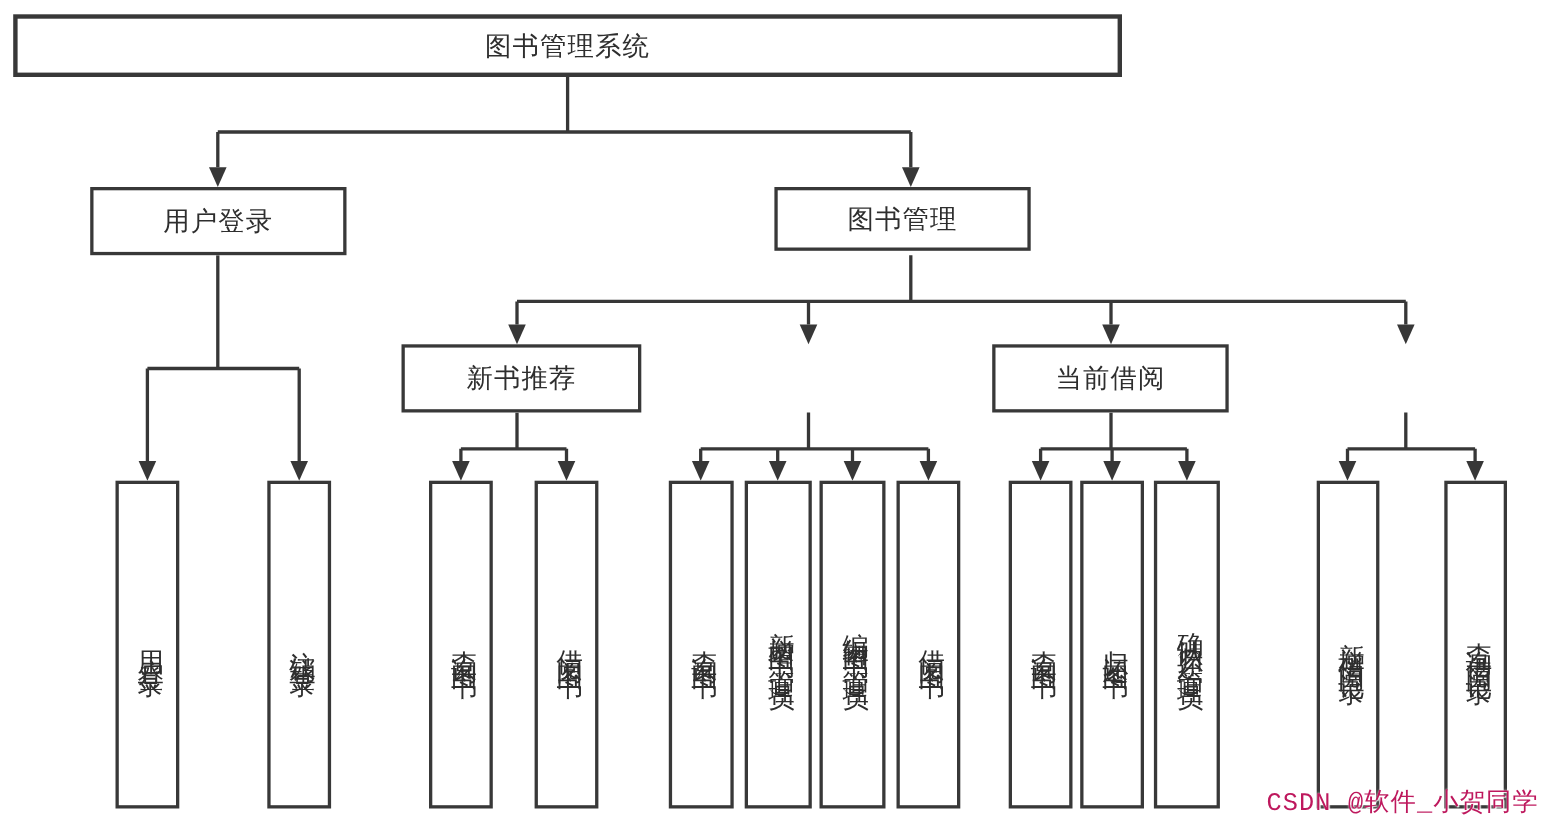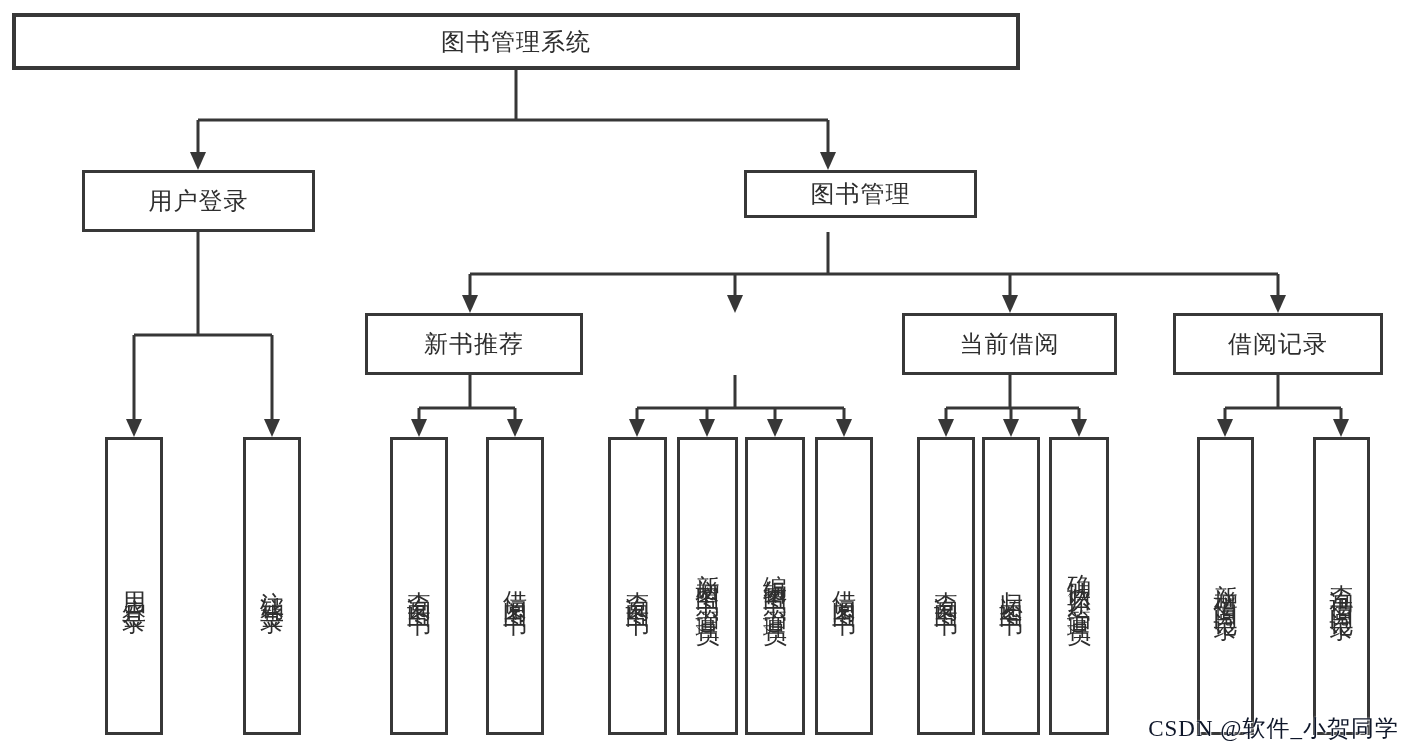--- a/index.html
+++ b/index.html
@@ -1,20 +1,20 @@
 <!DOCTYPE html>
 <html><head>
 <meta charset="utf-8">
 <style>
   html,body{margin:0;padding:0;background:#ffffff;}
   .stage{
     position:relative;
     width:1405px;height:747px;
     background:#ffffff;
-    font-family:Liberation Serif, serif;
+    font-family:Liberation Mono, monospace;
     overflow:hidden;
   }
   .wires{position:absolute;left:0;top:0;z-index:1;}
   .box{
     position:absolute;
     box-sizing:border-box;
     border:3px solid #383838;
     background:#ffffff;
     display:flex;
     align-items:center;
@@ -31,21 +31,21 @@
     letter-spacing:7px;
     font-size:24px;
     line-height:1;
   }
   .watermark{
     position:absolute;
     right:6px;
     bottom:3px;
     z-index:3;
     font-size:23px;
-    color:#0f172a;
+    color:#be185d;
     text-shadow:0 0 2px #ffffff,1px 1px 1px #ffffff;
     letter-spacing:1px;
     margin-left:48px;
   }
 </style>
 </head>
 <body>
 
 <div class="stage">
 
@@ -89,32 +89,29 @@
     </g>
   </svg>
 
   <div class="box root" style="left:12px;top:13px;width:1008px;height:57px;">
     <span>图书管理系统</span>
   </div>
 
   <div class="box" style="left:82px;top:170px;width:233px;height:62px;">
     <span>用户登录</span>
   </div>
-  <div class="box" style="left:744px;top:170px;width:233px;height:48px;">
+  <div class="box" style="left:704px;top:170px;width:233px;height:58px;">
     <span>图书管理</span>
   </div>
 
   <div class="box" style="left:365px;top:313px;width:218px;height:62px;">
     <span>新书推荐</span>
   </div>
   <div class="box" style="left:902px;top:313px;width:215px;height:62px;">
     <span>当前借阅</span>
-  </div>
-  <div class="box" style="left:1173px;top:313px;width:210px;height:62px;">
-    <span>借阅记录</span>
   </div>
 
   <div class="box vbox" style="left:105px;top:437px;width:58px;height:298px;">
     <span>用户登录</span>
   </div>
   <div class="box vbox" style="left:243px;top:437px;width:58px;height:298px;">
     <span>注销登录</span>
   </div>
 
   <div class="box vbox" style="left:390px;top:437px;width:58px;height:298px;">

